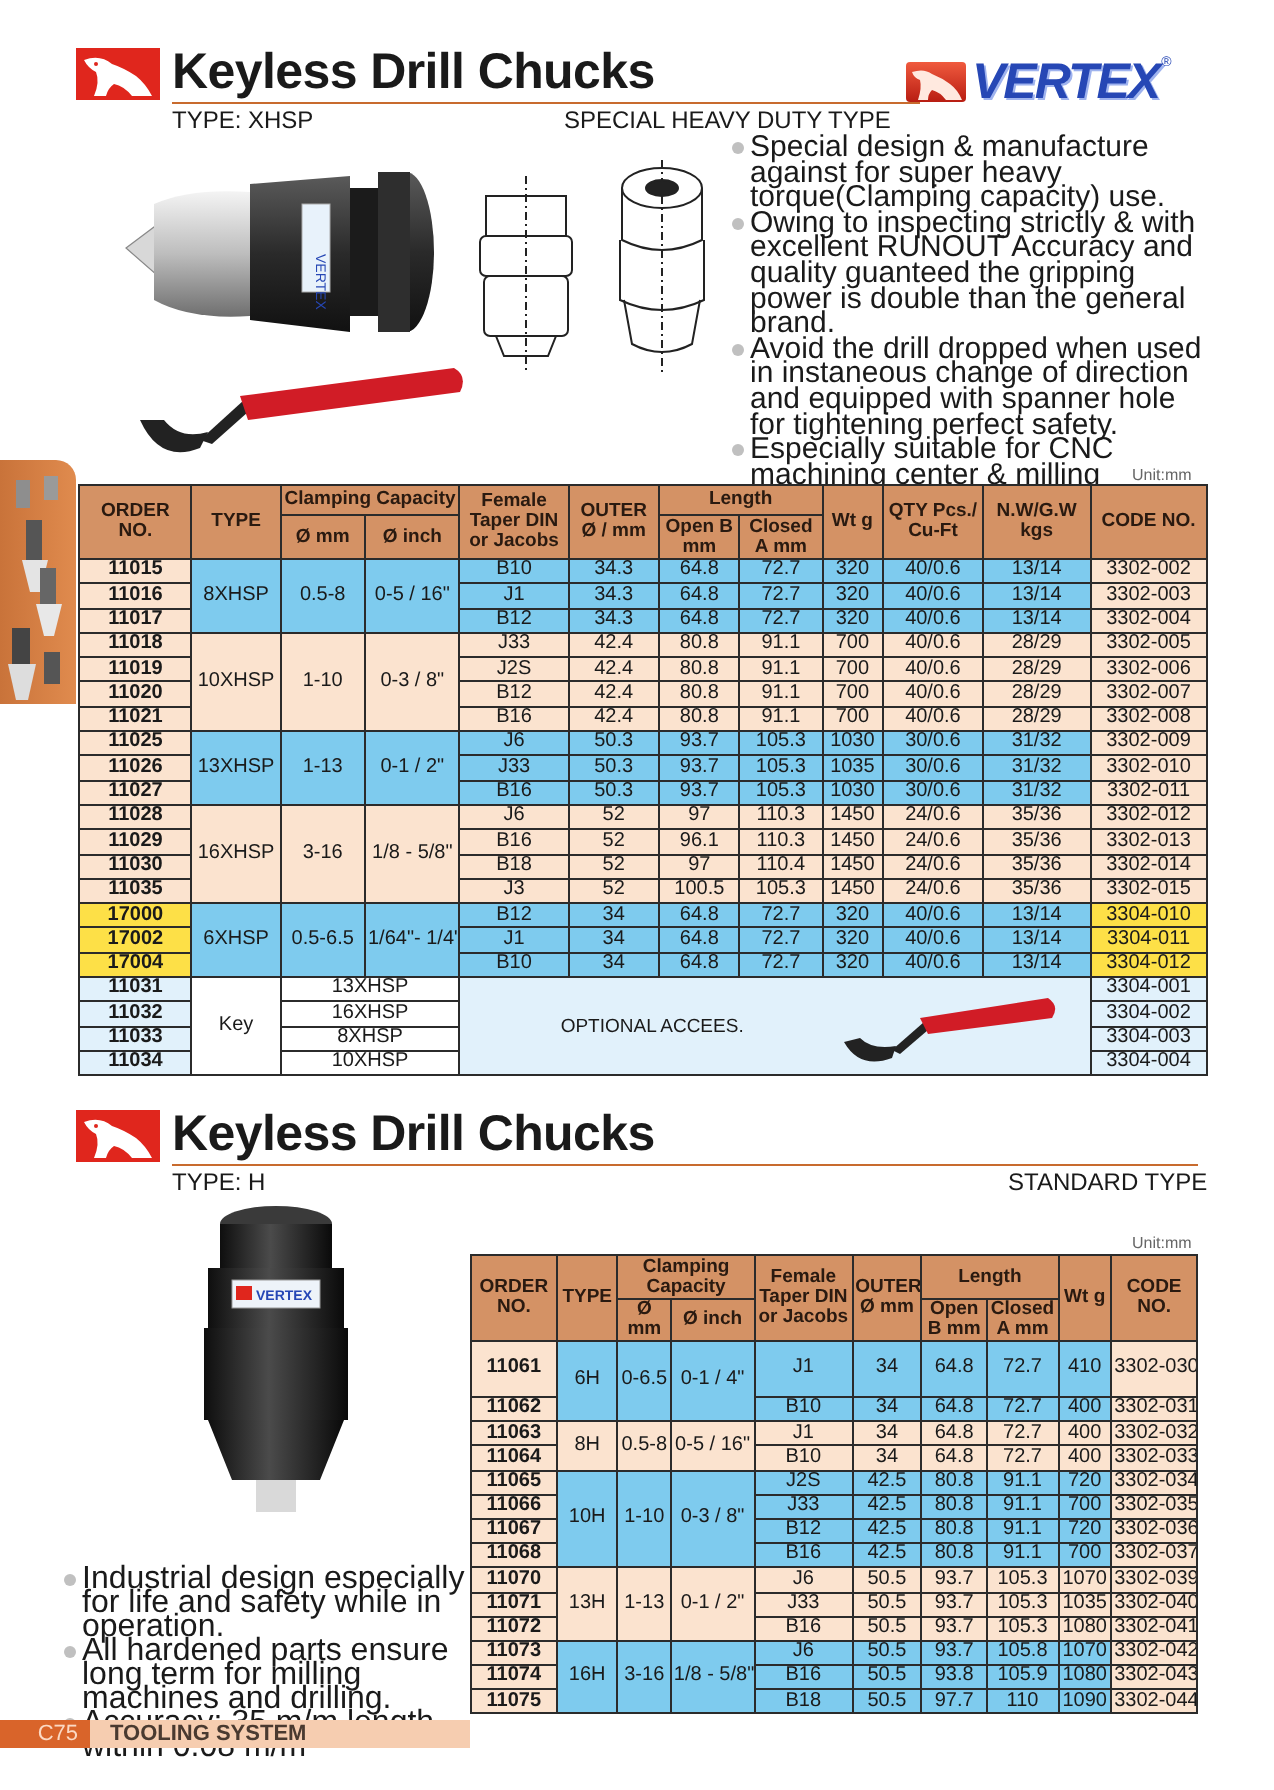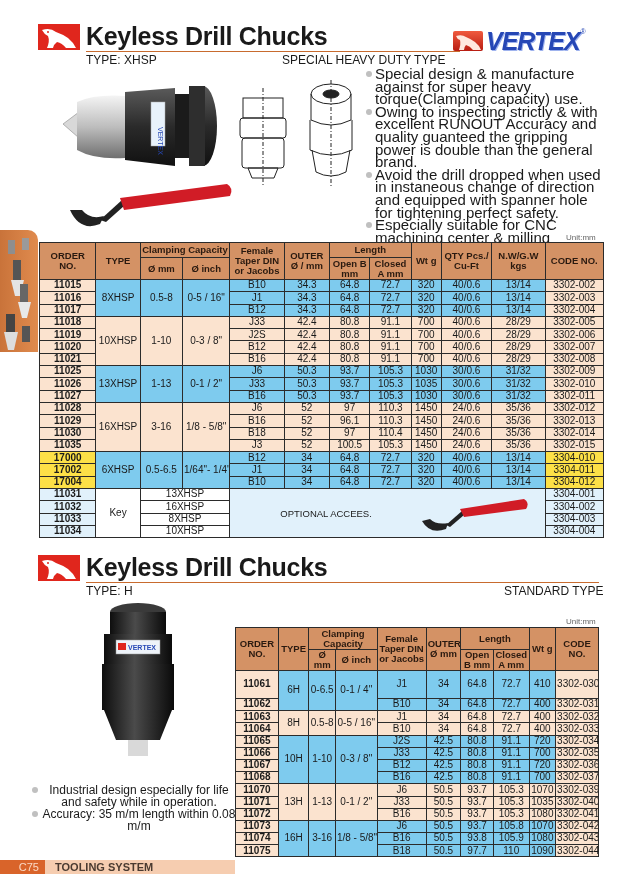--- a/index.html
+++ b/index.html
@@ -616,21 +616,22 @@
         <td class="bl">B18</td>
         <td class="bl">50.5</td>
         <td class="bl">97.7</td>
         <td class="bl">110</td>
         <td class="bl">1090</td>
         <td class="pe">3302-044</td>
       </tr>
     </tbody>
 </table>
 
-<ul class="abs bullets" style="left:32px;top:784px;width:205px;font-size:12px;line-height:12px;text-align:center;">
+<ul class="abs bullets" style="left:32px;top:784px;width:205px;font-size:16px;line-height:12px;">
   <li>Industrial design especially for life and safety while in operation.</li>
+  <li>All hardened parts ensure long term for milling machines and drilling.</li>
   <li>Accuracy: 35 m/m length within 0.08 m/m</li>
 </ul>
 
 <div class="abs footer" style="left:0;top:860px;width:235px;">
   <div class="footer-code">C75</div>
   <div class="footer-label">TOOLING SYSTEM</div>
 </div>
 
 </body></html>

